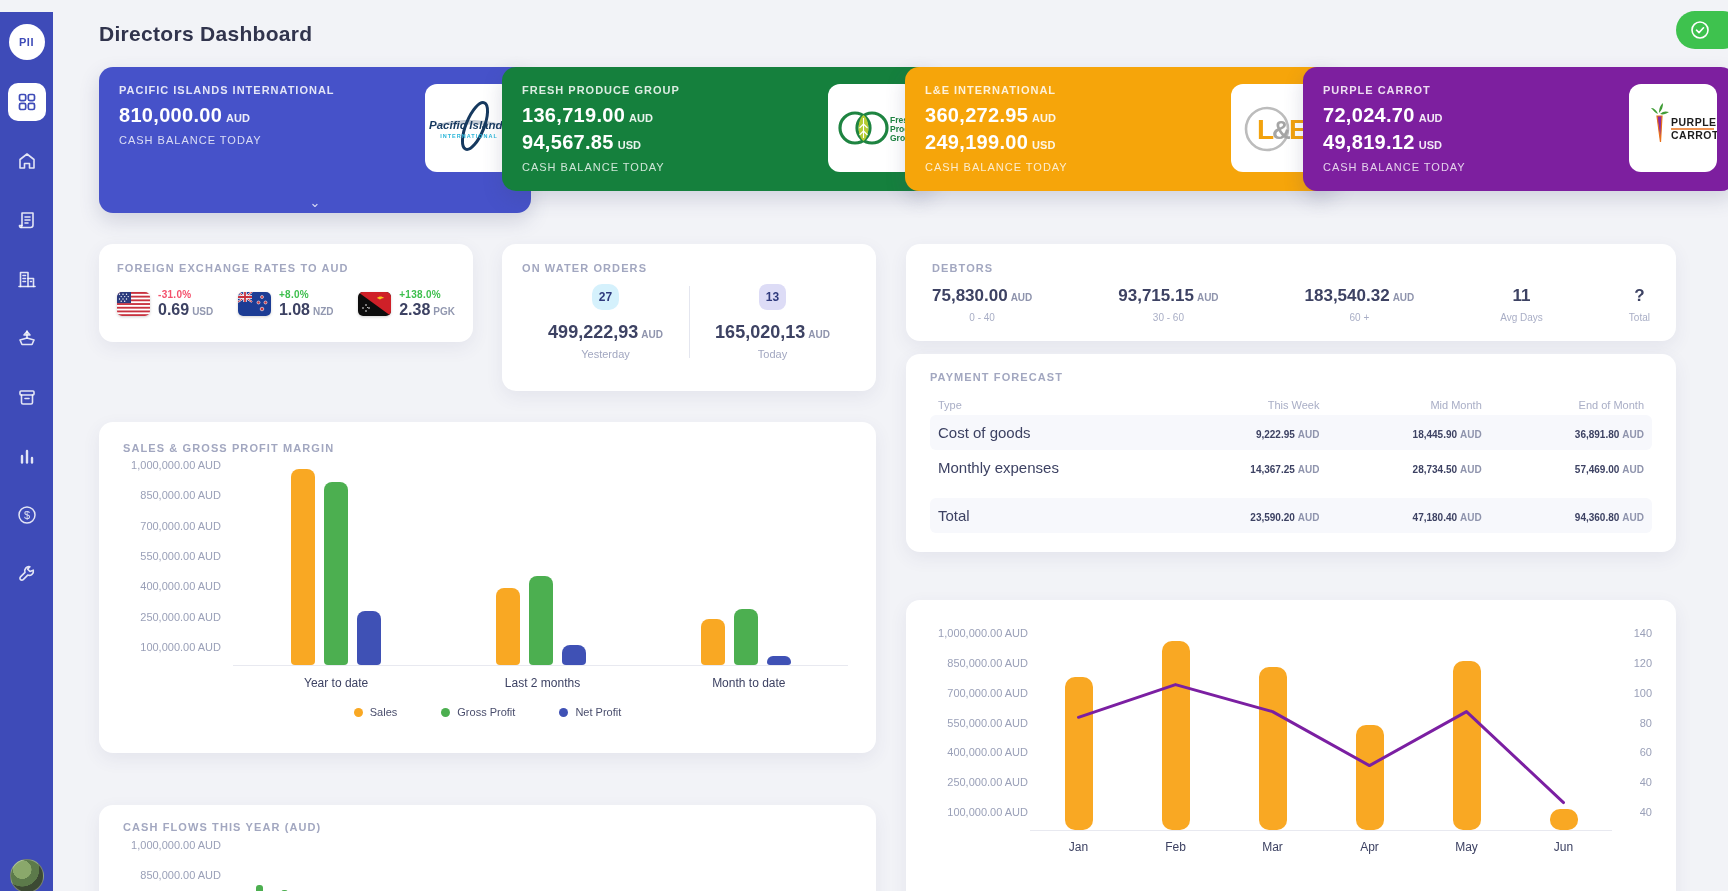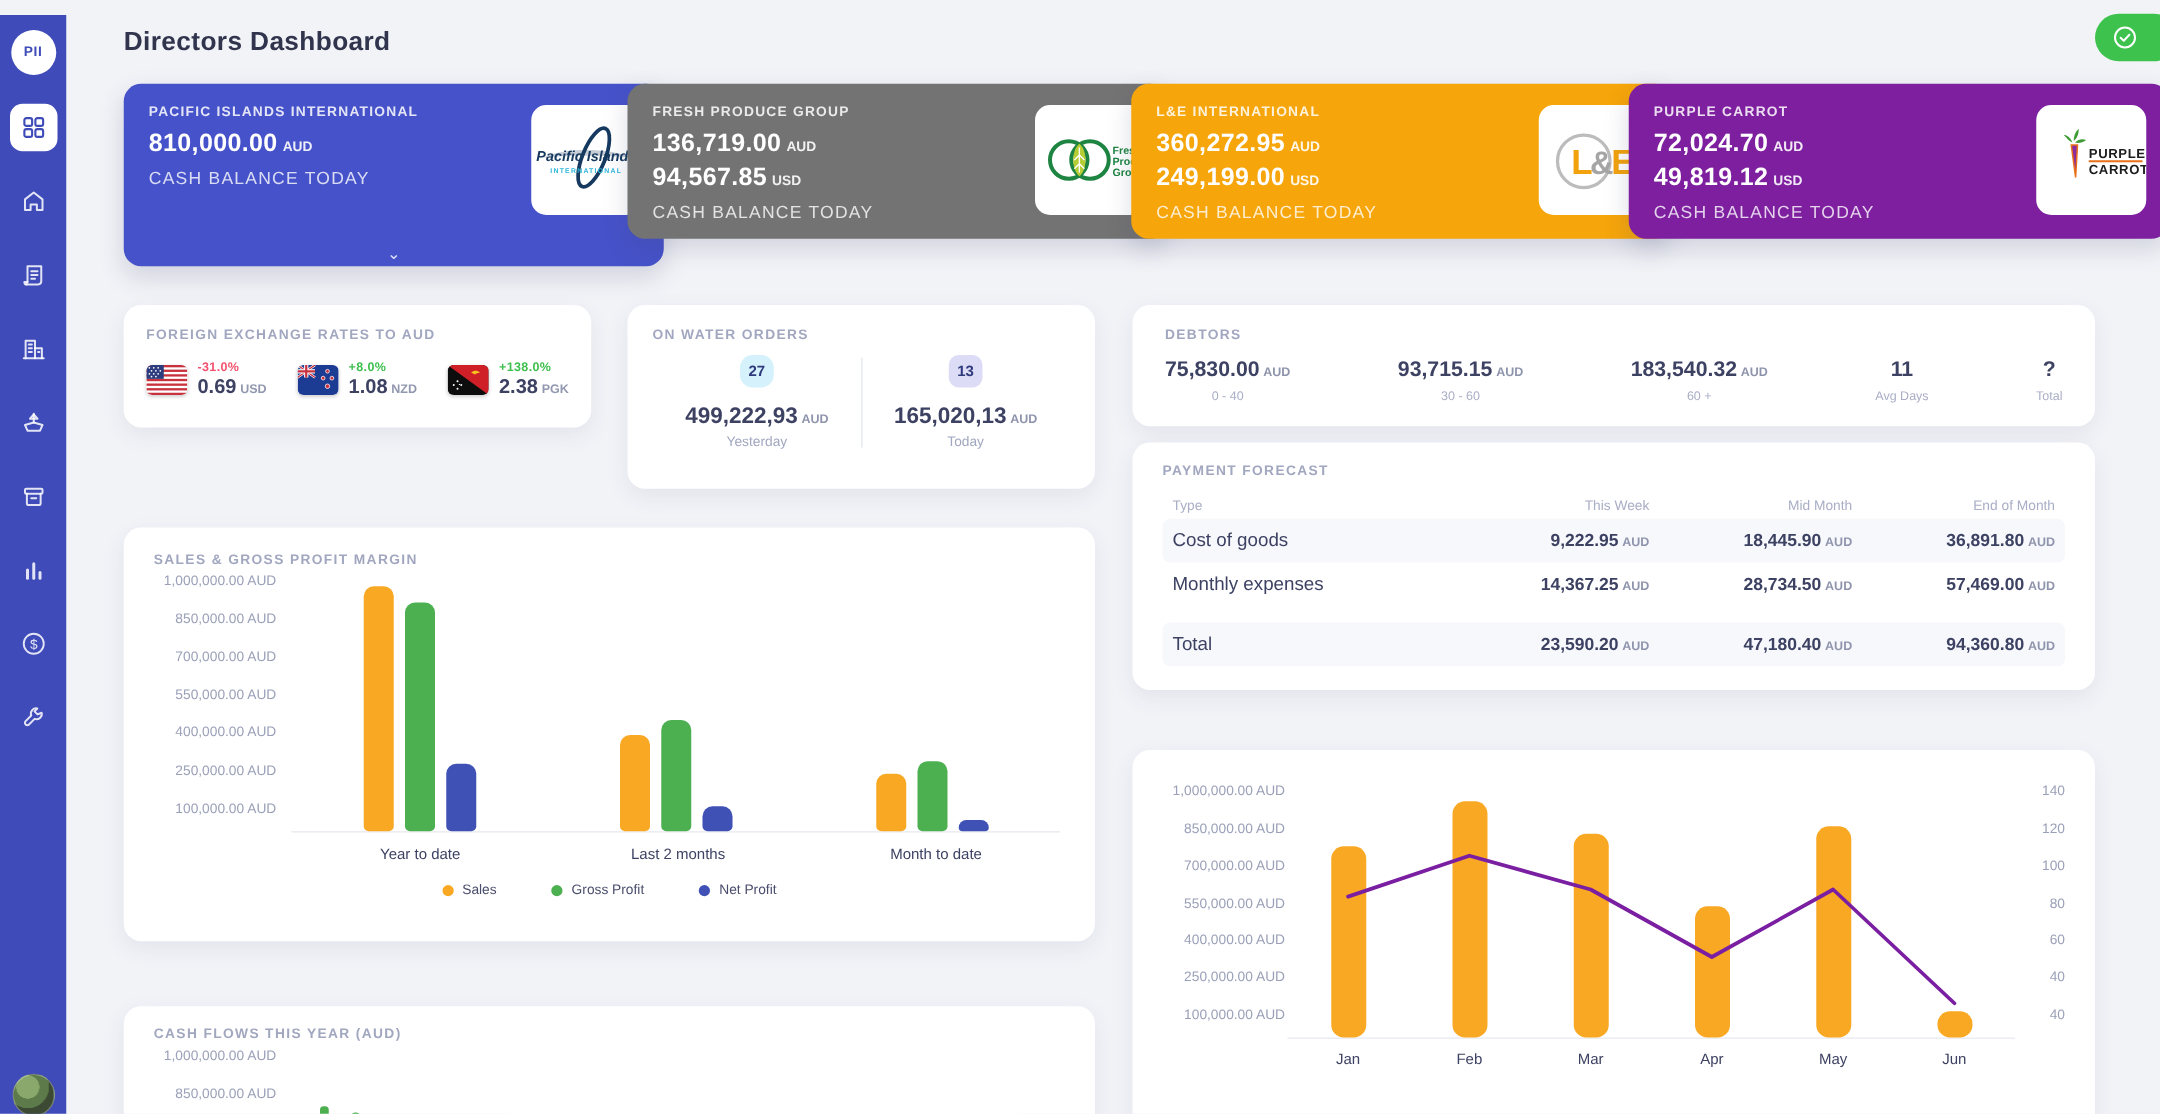--- a/index.html
+++ b/index.html
@@ -25,21 +25,21 @@
   .card { position:absolute; background:#fff; border-radius:14px; box-shadow:0 6px 18px rgba(60,66,110,.08); }
   .card-title { font-size:11px; font-weight:bold; letter-spacing:1.1px; color:#a2a7c0; text-transform:uppercase; }
 
   
   .cc { position:absolute; top:67px; width:432px; height:124px; border-radius:14px; color:#fff; padding:17px 20px; box-shadow:0 8px 20px rgba(60,66,110,.18); cursor:pointer; }
   .cc .cc-name { font-size:11px; font-weight:bold; letter-spacing:1px; color:rgba(255,255,255,.85); }
   .cc .cc-line { margin-top:9px; line-height:1.05; }
   .cc .cc-line.second { margin-top:6px; }
   .cc .amt { font-size:20px; font-weight:bold; letter-spacing:.3px; }
   .cc .unit { font-size:11px; font-weight:bold; margin-left:4px; color:rgba(255,255,255,.9); }
-  .cc .cc-cap { margin-top:8px; font-size:14px; letter-spacing:1px; color:rgba(255,255,255,.8); }
+  .cc .cc-cap { margin-top:8px; font-size:11px; letter-spacing:1px; color:rgba(255,255,255,.8); }
   .cc .logo-box { position:absolute; right:18px; top:17px; width:88px; height:88px; background:#fff; border-radius:12px; display:flex; align-items:center; justify-content:center; overflow:hidden; }
   .cc .chevron { position:absolute; bottom:3px; left:0; right:0; text-align:center; color:rgba(255,255,255,.8); font-size:13px; line-height:14px; cursor:pointer; }
 
   
   #fx-card { left:99px; top:244px; width:374px; height:98px; padding:18px 18px; }
   .fx-row { display:flex; justify-content:space-between; margin-top:15px; }
   .fx-item { display:flex; align-items:center; gap:8px; }
   .fx-flag { width:33px; height:24px; border-radius:5px; overflow:hidden; flex:0 0 auto; box-shadow:0 1px 3px rgba(0,0,0,.18); }
   .fx-flag svg { display:block; }
   .fx-pct { font-size:10px; font-weight:bold; letter-spacing:.3px; }
@@ -68,21 +68,21 @@
 
   
   #forecast-card { left:906px; top:354px; width:770px; height:198px; padding:17px 24px; }
   .pf-grid { display:grid; grid-template-columns:1.45fr 1fr 1fr 1fr; align-items:center; }
   .pf-head { margin-top:12px; font-size:11px; color:#a9aec6; }
   .pf-head > div { padding:4px 8px; } .pf-head > div:not(:first-child){ text-align:right; }
   .pf-row { font-size:15px; color:#3d4263; border-radius:6px; }
   .pf-row > div { padding:9px 8px; } .pf-row > div:not(:first-child){ text-align:right; }
   .pf-row.zebra { background:#f7f8fc; }
   .pf-row.total { margin-top:13px; }
-  .pf-num { font-size:14px; font-weight:bold; }
+  .pf-num { font-size:10px; font-weight:bold; }
   .pf-unit { font-size:10px; color:#8f94ad; margin-left:3px; font-weight:bold; }
 
   
   .ytick { position:absolute; left:0; width:98px; text-align:right; font-size:11px; color:#9aa0b8; white-space:nowrap; }
   .ytick2 { position:absolute; right:0; width:34px; text-align:right; font-size:11px; color:#9aa0b8; }
   .bar { border-radius:8px 8px 4px 4px; }
   .cat-lbl { font-size:12px; color:#3d4263; text-align:center; flex:1; }
 
   
   #sales-card { left:99px; top:422px; width:777px; height:331px; padding:20px 24px; }
@@ -217,21 +217,21 @@
     <svg width="88" height="88" viewBox="0 0 88 88">
       <path d="M10 42 C25 34 63 34 80 42 C63 40 25 40 10 42 Z" fill="#c6cdd6"></path>
       <ellipse cx="50" cy="42" rx="9" ry="25" fill="none" stroke="#16395f" stroke-width="3" transform="rotate(22 50 42)"></ellipse>
       <text x="44" y="45" text-anchor="middle" font-size="11.5" font-weight="bold" font-style="italic" fill="#16395f" font-family="Liberation Sans, sans-serif">Pacific Islands</text>
       <text x="44" y="54" text-anchor="middle" font-size="5.5" font-weight="bold" fill="#2ab6d9" letter-spacing="1" font-family="Liberation Sans, sans-serif">INTERNATIONAL</text>
     </svg>
   </div>
   <div class="chevron">⌄</div>
 </div>
 
-<div class="cc" style="left:502px; background:#737373;">
+<div class="cc" style="left:502px; background:#15803d;">
   <div class="cc-name">FRESH PRODUCE GROUP</div>
   <div class="cc-line"><span class="amt">136,719.00</span><span class="unit">AUD</span></div>
   <div class="cc-line second"><span class="amt">94,567.85</span><span class="unit">USD</span></div>
   <div class="cc-cap">CASH BALANCE TODAY</div>
   <div class="logo-box">
     <svg width="88" height="88" viewBox="0 0 88 88">
       <circle cx="27" cy="44" r="15" fill="none" stroke="#1e8441" stroke-width="3.2"></circle>
       <circle cx="44" cy="44" r="15" fill="none" stroke="#1e8441" stroke-width="3.2"></circle>
       <path d="M35.5 31 C42 36 42 52 35.5 57 C29 52 29 36 35.5 31 Z" fill="#b5cc33"></path>
       <path d="M35.5 34 V54 M35.5 40 L31.5 44 M35.5 40 L39.5 44 M35.5 47 L31.5 51 M35.5 47 L39.5 51" stroke="#ffffff" stroke-width="1.1" fill="none"></path>

